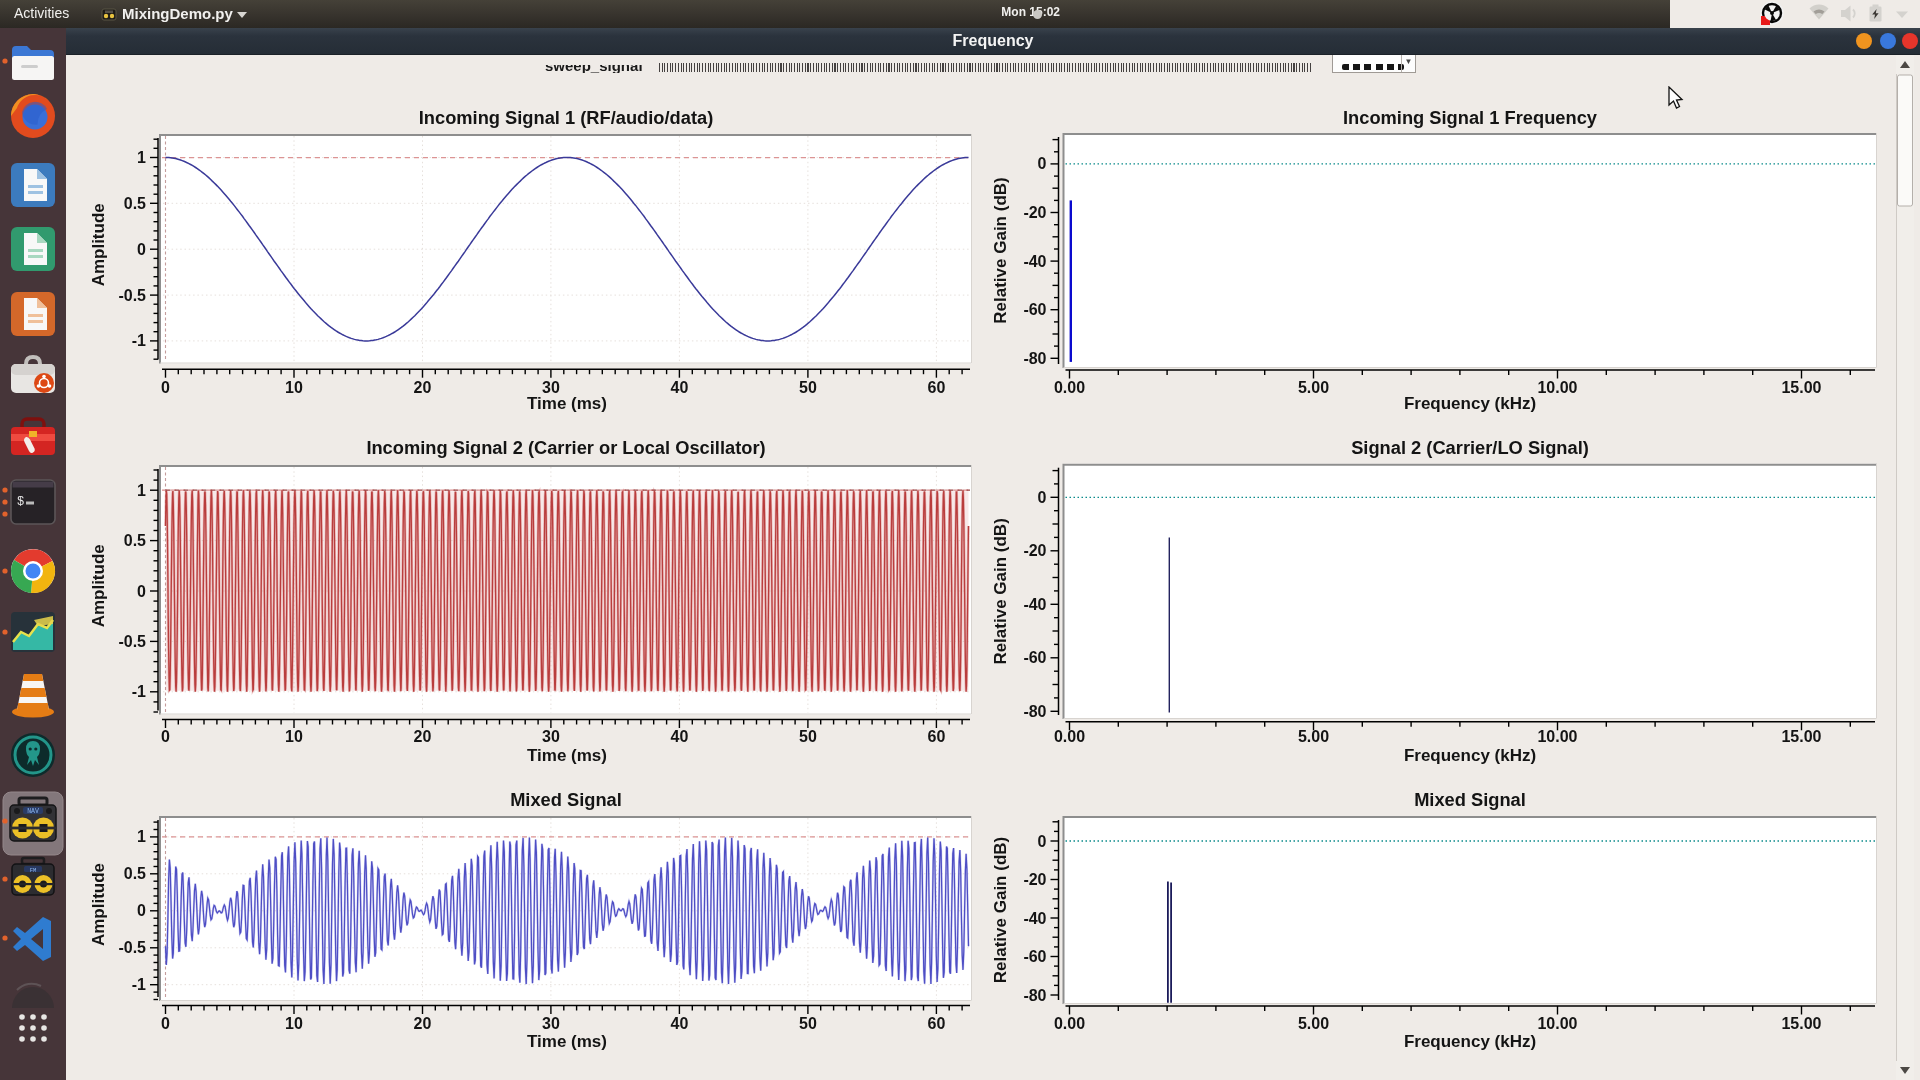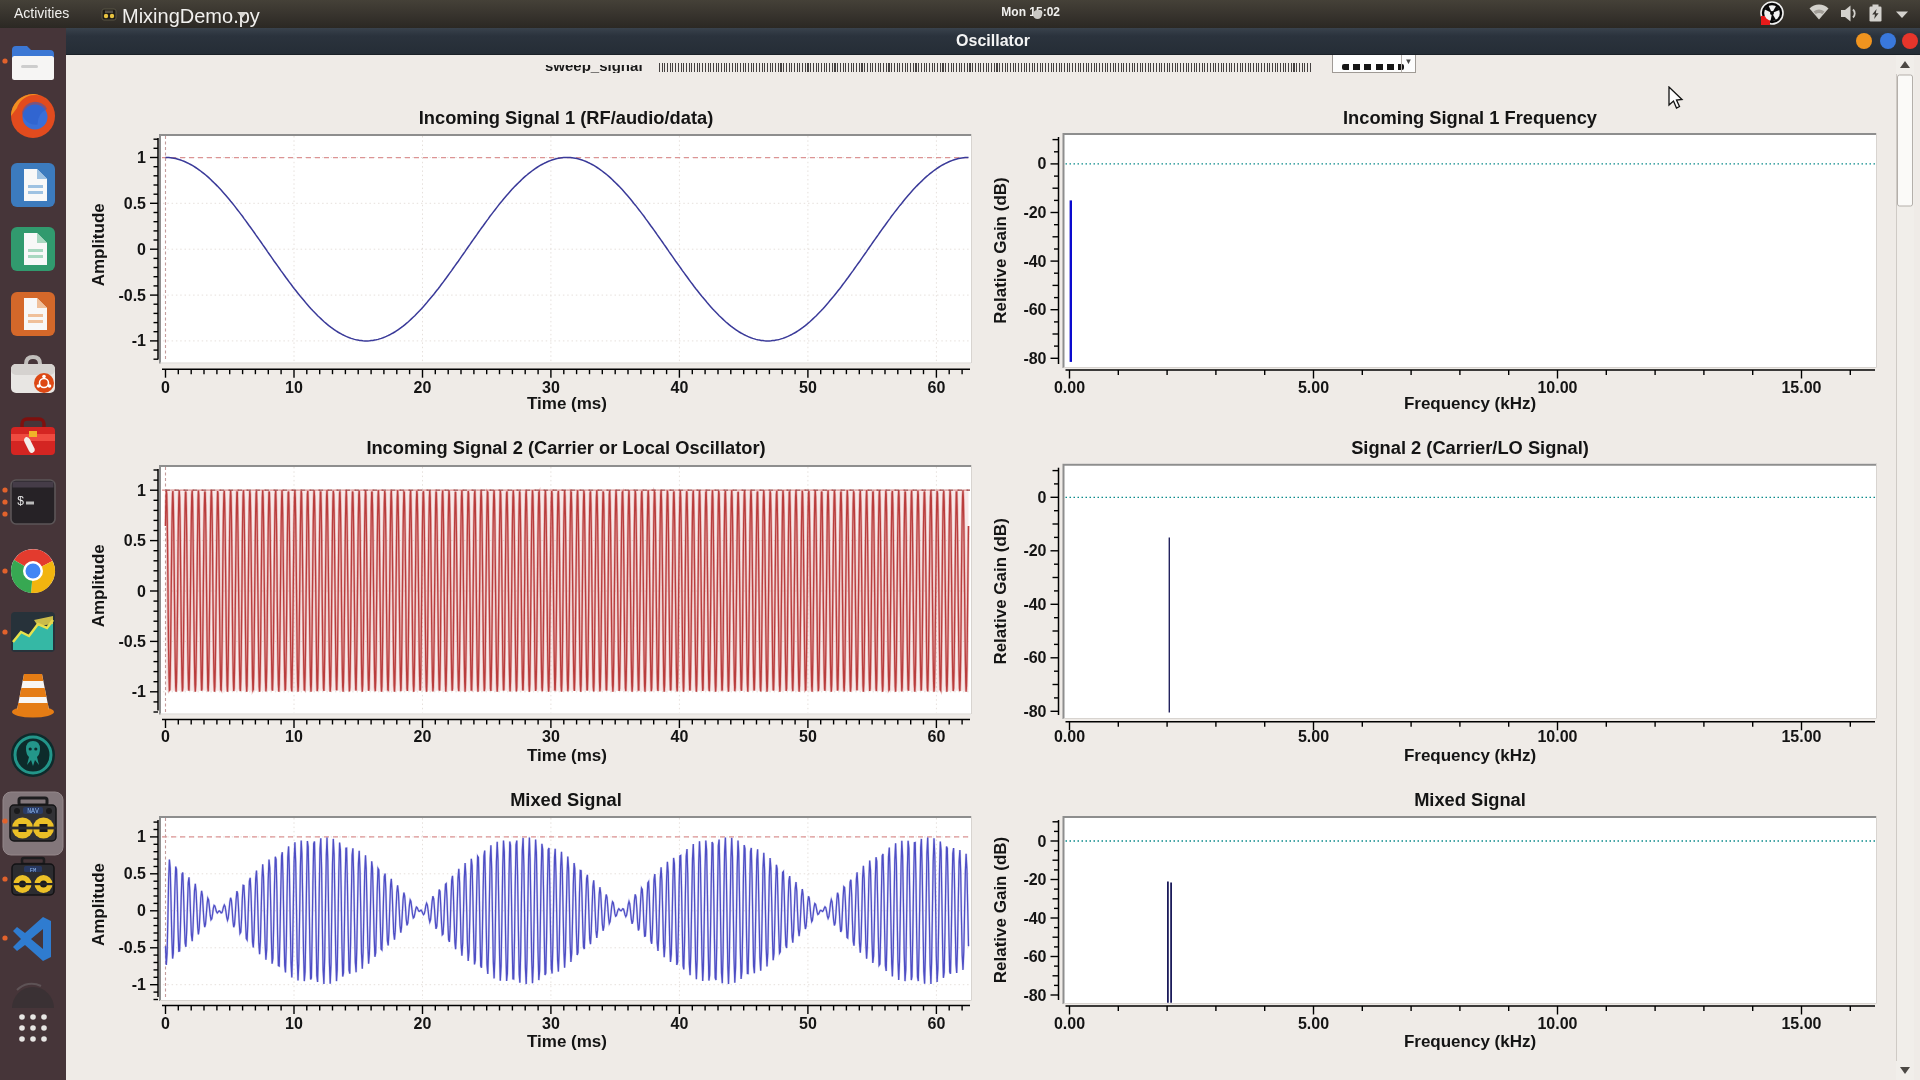--- a/index.html
+++ b/index.html
@@ -1,35 +1,35 @@
 <!DOCTYPE html>
 <html><head><meta charset="utf-8">
 <style>
 * { margin:0; padding:0; box-sizing:border-box; }
 html,body { width:1920px; height:1080px; overflow:hidden; background:#efebe7;
   font-family:"Liberation Sans", sans-serif; }
-#topbar { position:absolute; left:0; top:0; width:1920px; height:28px;
+#topbar { position:absolute; left:0; top:0; width:1670px; height:28px;
   background:linear-gradient(#454138 0%, #37332d 55%, #2b2823 100%); color:#f1f0ee; border-bottom:0; }
 #titlebar { position:absolute; left:66px; top:28px; width:1854px; height:27px;
   background:linear-gradient(#39424c 0%, #2b333d 30%, #252d36 100%);
   border-bottom:1px solid #1b2128; }
 #dock { position:absolute; left:0; top:28px; width:66px; height:1052px; background:#463539; }
 #content { position:absolute; left:66px; top:55px; width:1854px; height:1025px; background:#efebe7; }
 .abs { position:absolute; }
 </style></head>
 <body>
 <div id="topbar">
   <div class="abs" style="left:14px; top:5px; font-size:14px;">Activities</div>
   <svg class="abs" style="left:101px; top:6px;" width="16" height="16">
     <rect x="1" y="3" width="14" height="11" rx="2" fill="#1e1c18" stroke="#585444" stroke-width="1"></rect>
     <circle cx="5" cy="10" r="2.2" fill="#e8c340"></circle>
       <circle cx="11" cy="10" r="2.2" fill="#e8c340"></circle>
     <rect x="4" y="4.5" width="8" height="2.5" fill="#56514a"></rect>
   </svg>
-  <div class="abs" style="left:122px; top:5px; font-size:20px; font-weight:normal;">MixingDemo.py</div>
+  <div class="abs" style="left:122px; top:5px; font-size:15px; font-weight:bold;">MixingDemo.py</div>
   <svg class="abs" style="left:236px; top:11px;" width="12" height="8">
       <path d="M1 1 L11 1 L6 7 Z" fill="#d8d6d2"></path>
     </svg>
   <div class="abs" style="left:920px; top:5px; width:140px; text-align:right; font-size:12px; font-weight:bold;">Mon 15:02</div>
   <div class="abs" style="left:1033px; top:10px; width:9px; height:9px; border-radius:50%; background:#c9c7c3;"></div>
   <svg class="abs" style="left:1758px; top:0px;" width="160" height="28">
     <circle cx="14" cy="13" r="11" fill="#060606" stroke="#f2f2f2" stroke-width="1.6"></circle>
     <rect x="3" y="16" width="9" height="9" fill="#e81a1a"></rect>
     <circle cx="14" cy="13" r="7.8" fill="#f2f2f2"></circle>
     <g fill="#0a0a0a">
@@ -49,21 +49,21 @@
     <g>
       <rect x="111.5" y="6.5" width="12" height="15" rx="1.2" fill="#d4d2ce"></rect>
       <rect x="114.5" y="4.5" width="6" height="2.5" fill="#d4d2ce"></rect>
       <path d="M118.6 9 L114.2 14.6 L117 14.6 L116.2 19 L120.6 13.2 L117.8 13.2 Z" fill="#3a3733"></path>
     </g>
     <path d="M138 11.5 L150 11.5 L144 18 Z" fill="#d4d2ce"></path>
   </svg>
 </div>
 
 <div id="titlebar">
-  <div class="abs" style="left:0; top:4px; width:1854px; text-align:center; font-size:16px; font-weight:bold; color:#f4f4f4;">Oscillator</div>
+  <div class="abs" style="left:0; top:4px; width:1854px; text-align:center; font-size:16px; font-weight:bold; color:#f4f4f4;">Frequency</div>
   <div class="abs" style="left:1790px; top:4.5px; width:16px; height:16px; border-radius:50%; background:#f0941f;"></div>
   <div class="abs" style="left:1813.5px; top:4.5px; width:16px; height:16px; border-radius:50%; background:#3978dc;"></div>
   <div class="abs" style="left:1836px; top:4.5px; width:16px; height:16px; border-radius:50%; background:#e6352b;"></div>
 </div>
 
 <div id="dock">
     <svg width="66" height="1052" style="position:absolute;left:0;top:0">
 <circle cx="5" cy="33" r="2.6" fill="#e2622c"></circle>
 <circle cx="5" cy="462" r="2.6" fill="#e2622c"></circle>
 <circle cx="5" cy="474" r="2.6" fill="#e2622c"></circle>

